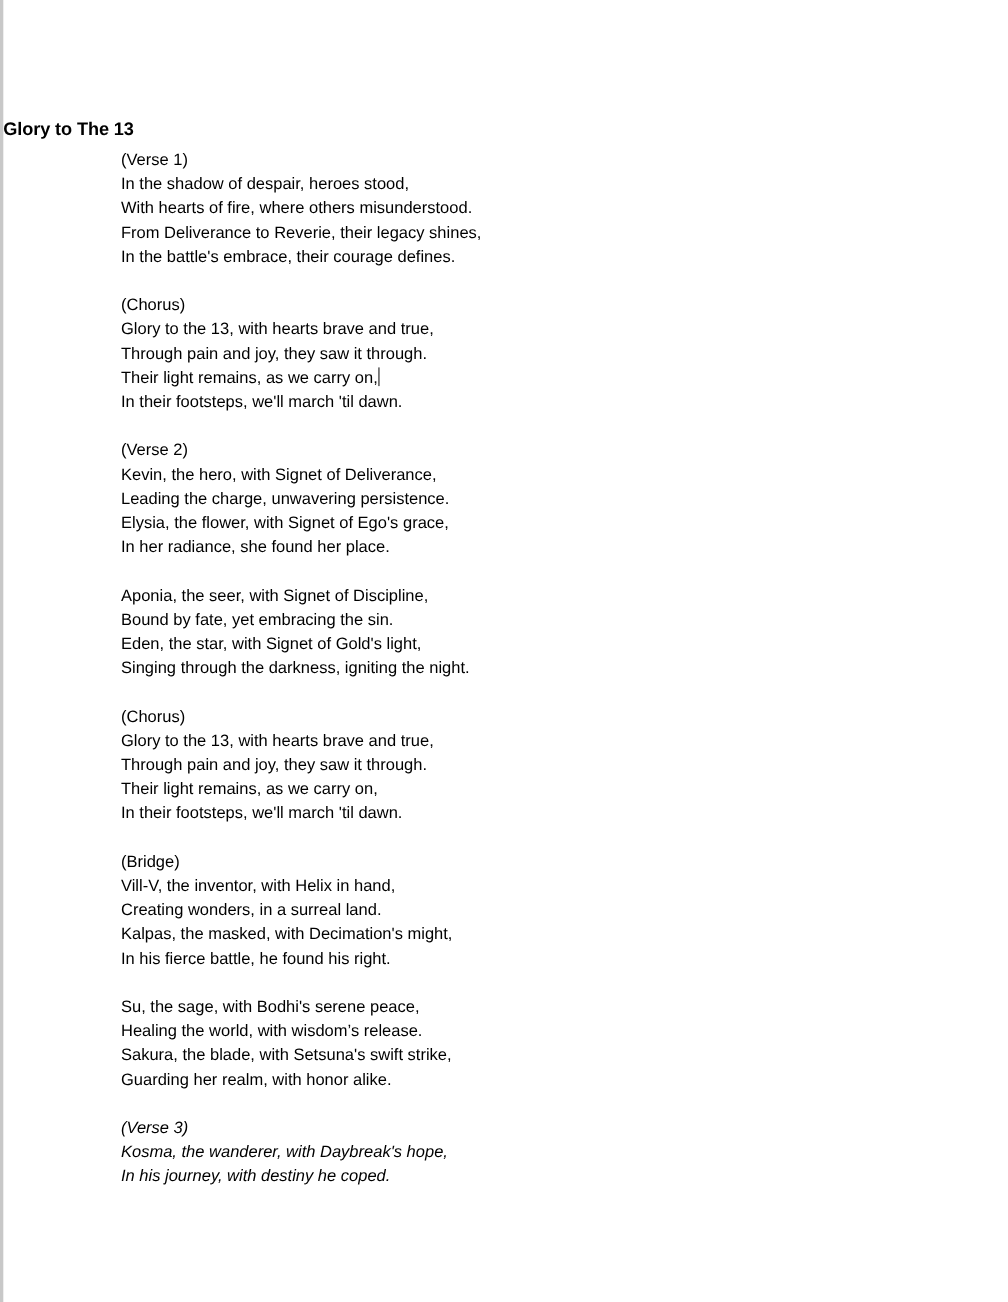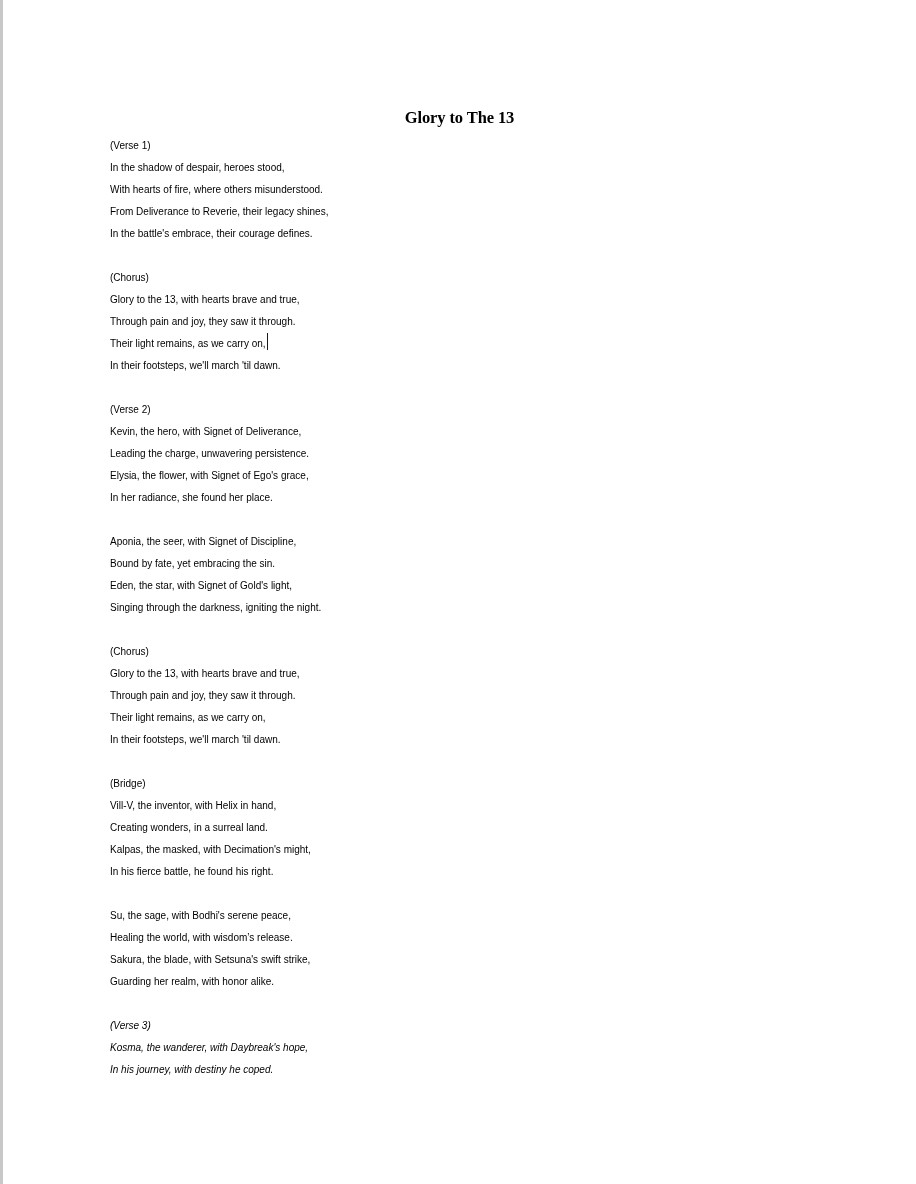--- a/index.html
+++ b/index.html
@@ -18,36 +18,36 @@
     overflow: hidden;
     font-family: "Liberation Sans", sans-serif;
     -webkit-font-smoothing: antialiased;
   }
 
   .doc-title {
     position: absolute;
     left: 0;
     right: 0;
     top: 107px;
-    text-align: center;
-    font-family: Liberation Serif, serif;
+    text-align: left;
+    font-family: Liberation Sans, sans-serif;
     font-size: 16.5px;
     font-weight: bold;
     color: #000000;
     letter-spacing: -0.1px;
     line-height: 22px;
   }
 
   .lyrics {
     position: absolute;
     left: 107px;
     top: 135px;
     width: 640px;
     font-family: "Liberation Sans", sans-serif;
-    font-size: 10px;
+    font-size: 15px;
     font-weight: normal;
     color: #000000;
     line-height: 22px;
     white-space: pre-wrap;
   }
 
   .stanza {
     margin: 0 0 22px 0;
     padding: 0;
   }

